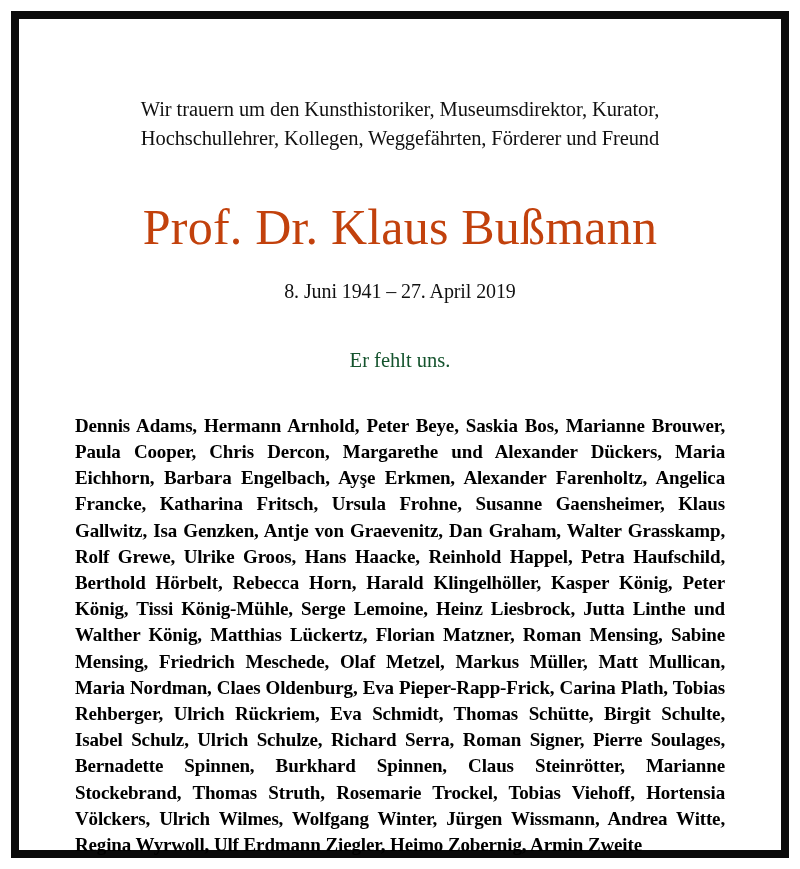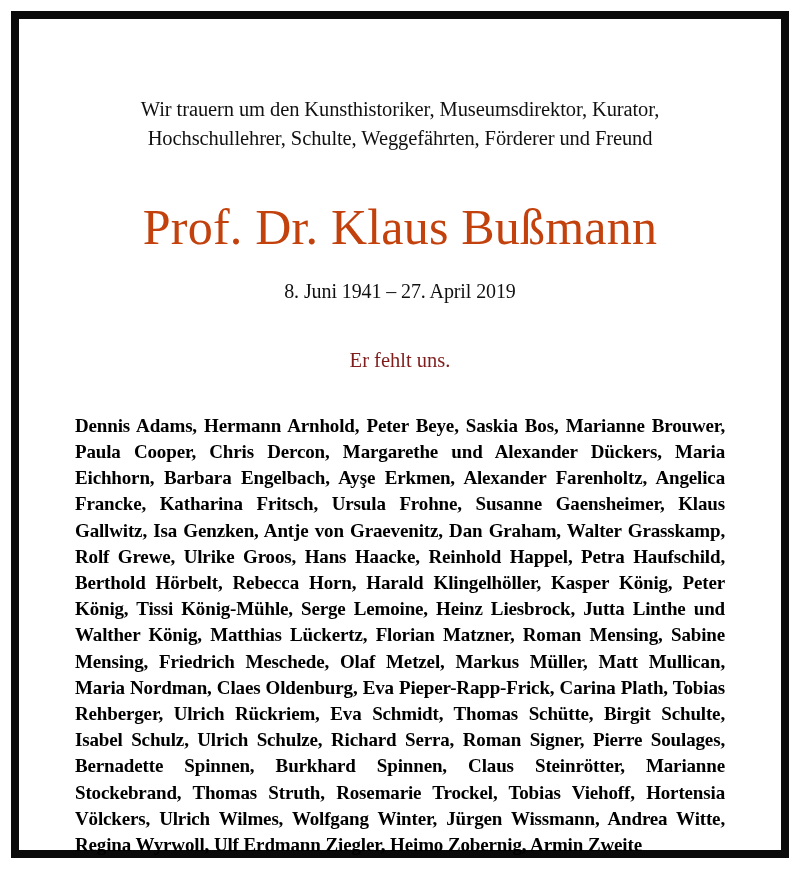--- a/index.html
+++ b/index.html
@@ -86,21 +86,21 @@
   }
 
   
   .epitaph {
     margin: 0;
     padding-top: 30px;
     text-align: center;
     font-size: 20.5px;
     line-height: 1.2;
     font-weight: 400;
-    color: #7f1d1d;
+    color: #14532d;
   }
 
   
   .signatories {
     margin: 4px;
     padding-top: 36px;
     text-align: justify;
     text-align-last: left;
     font-size: 19px;
     line-height: 26.2px;
@@ -113,21 +113,21 @@
 </style>
 </head>
 <body>
 
 <div class="notice">
   <div class="frame">
     <div class="inner">
 
       <p class="lede">
         <span class="lede-line">Wir trauern um den Kunsthistoriker, Museumsdirektor, Kurator,</span>
-        <span class="lede-line">Hochschullehrer, Schulte, Weggefährten, Förderer und Freund</span>
+        <span class="lede-line">Hochschullehrer, Kollegen, Weggefährten, Förderer und Freund</span>
       </p>
 
       <h1 class="deceased-name">Prof. Dr. Klaus Bußmann</h1>
 
       <p class="deceased-dates">8. Juni 1941 – 27. April 2019</p>
 
       <p class="epitaph">Er fehlt uns.</p>
 
       <p class="signatories">Dennis Adams, Hermann Arnhold, Peter Beye, Saskia Bos, Marianne Brouwer, Paula Cooper, Chris Dercon, Margarethe und Alexander Dückers, Maria Eichhorn, Barbara Engelbach, Ayşe Erkmen, Alexander Farenholtz, Angelica Francke, Katharina Fritsch, Ursula Frohne, Susanne Gaensheimer, Klaus Gallwitz, Isa Genzken, Antje von Graevenitz, Dan Graham, Walter Grasskamp, Rolf Grewe, Ulrike Groos, Hans Haacke, Reinhold Happel, Petra Haufschild, Berthold Hörbelt, Rebecca Horn, Harald Klingelhöller, Kasper König, Peter König, Tissi König-Mühle, Serge Lemoine, Heinz Liesbrock, Jutta Linthe und Walther König, Matthias Lückertz, Florian Matzner, Roman Mensing, Sabine Mensing, Friedrich Meschede, Olaf Metzel, Markus Müller, Matt Mullican, Maria Nordman, Claes Oldenburg, Eva Pieper-Rapp-Frick, Carina Plath, Tobias Rehberger, Ulrich Rückriem, Eva Schmidt, Thomas Schütte, Birgit Schulte, Isabel Schulz, Ulrich Schulze, Richard Serra, Roman Signer, Pierre Soulages, Bernadette Spinnen, Burkhard Spinnen, Claus Steinrötter, Marianne Stockebrand, Thomas Struth, Rosemarie Trockel, Tobias Viehoff, Hortensia Völckers, Ulrich Wilmes, Wolfgang Winter, Jürgen Wissmann, Andrea Witte, Regina Wyrwoll, Ulf Erdmann Ziegler, Heimo Zobernig, Armin Zweite</p>
 

